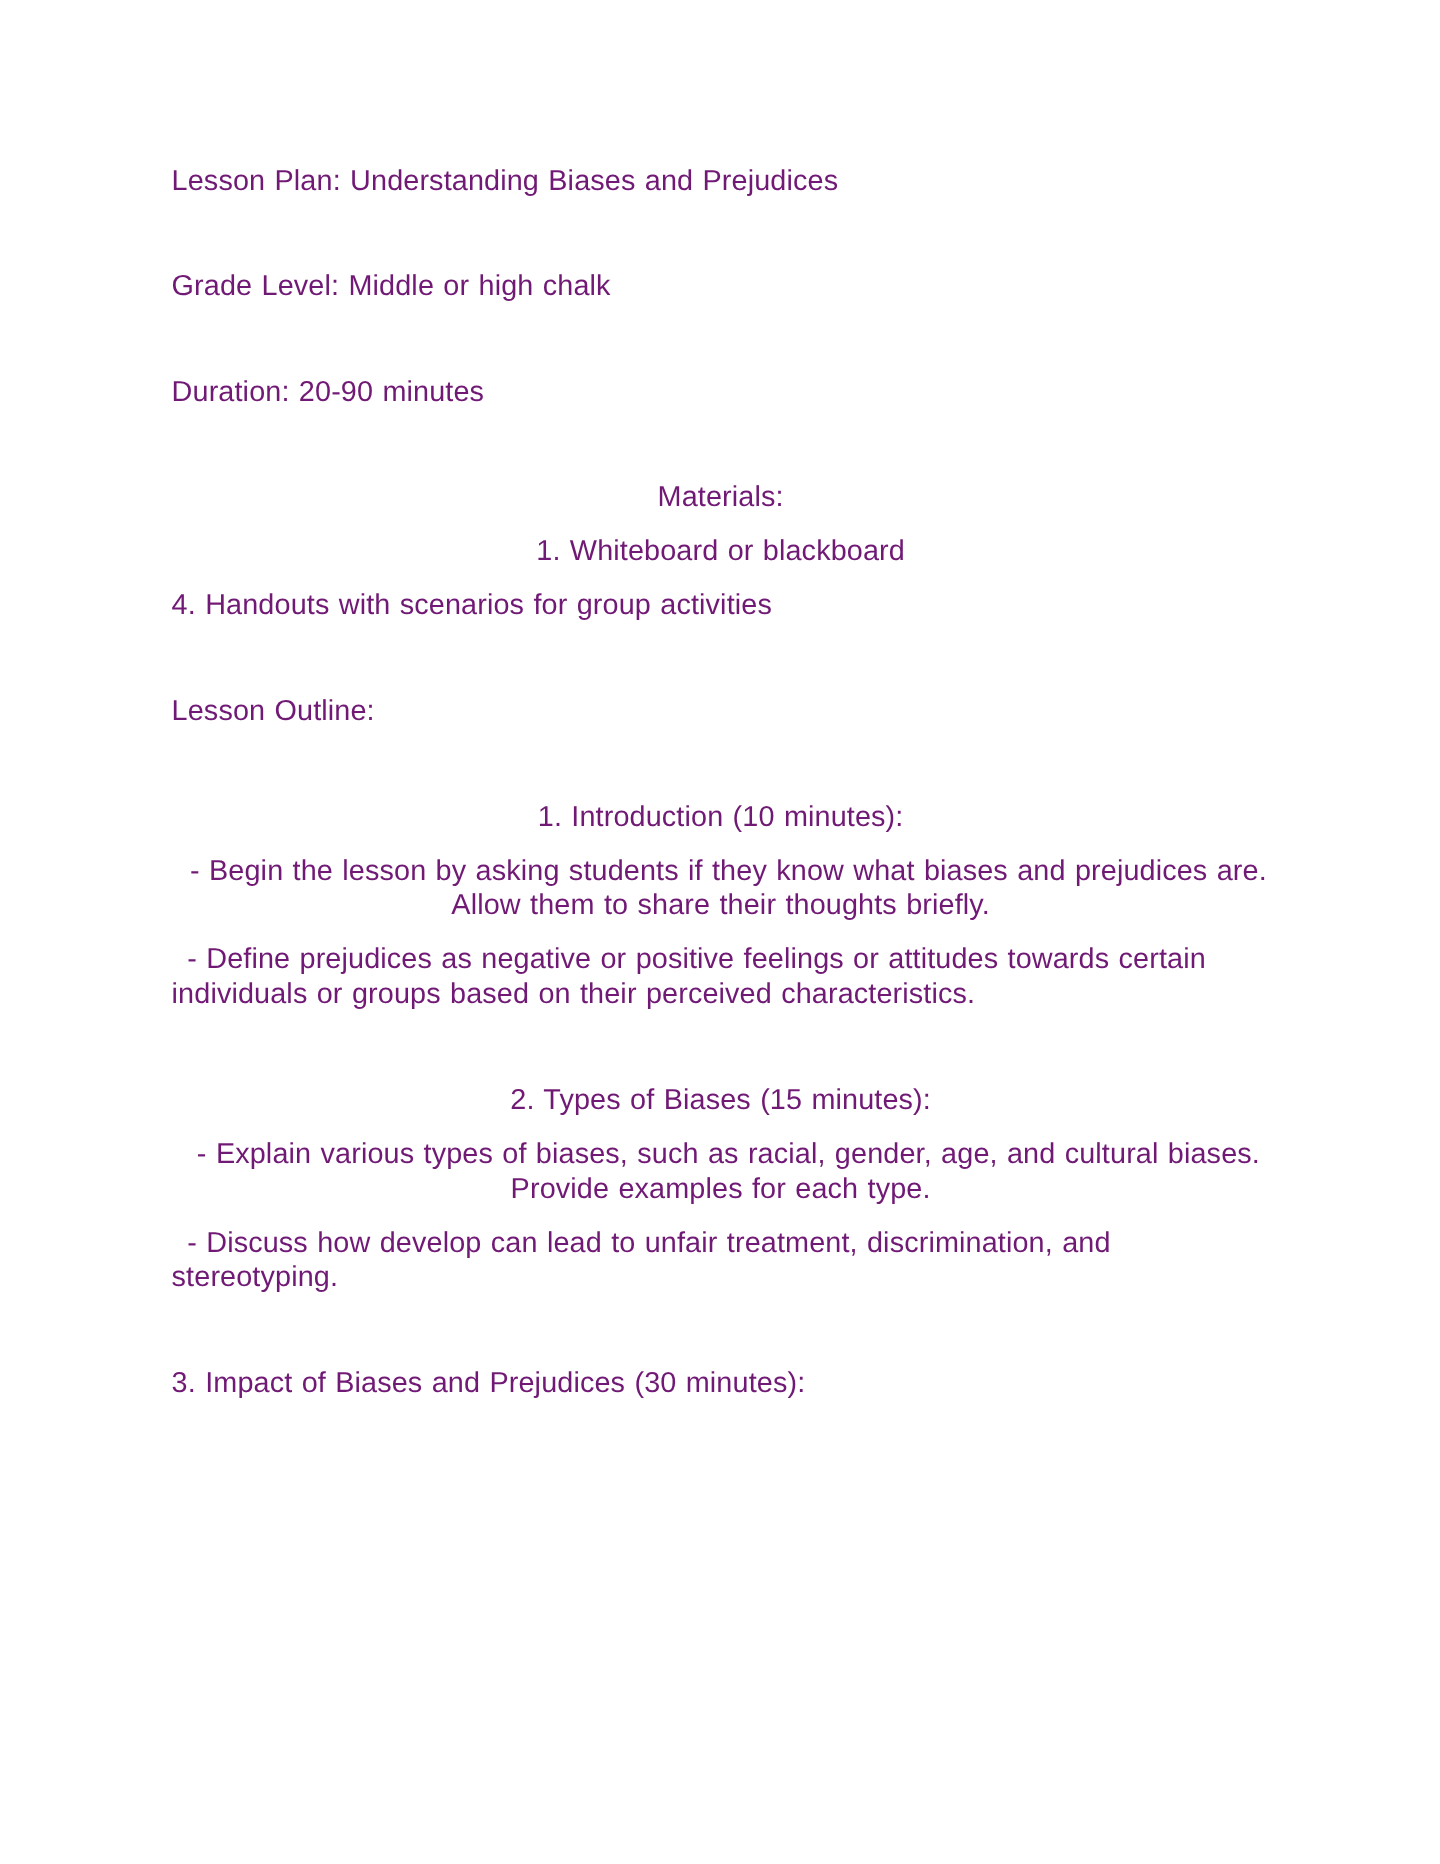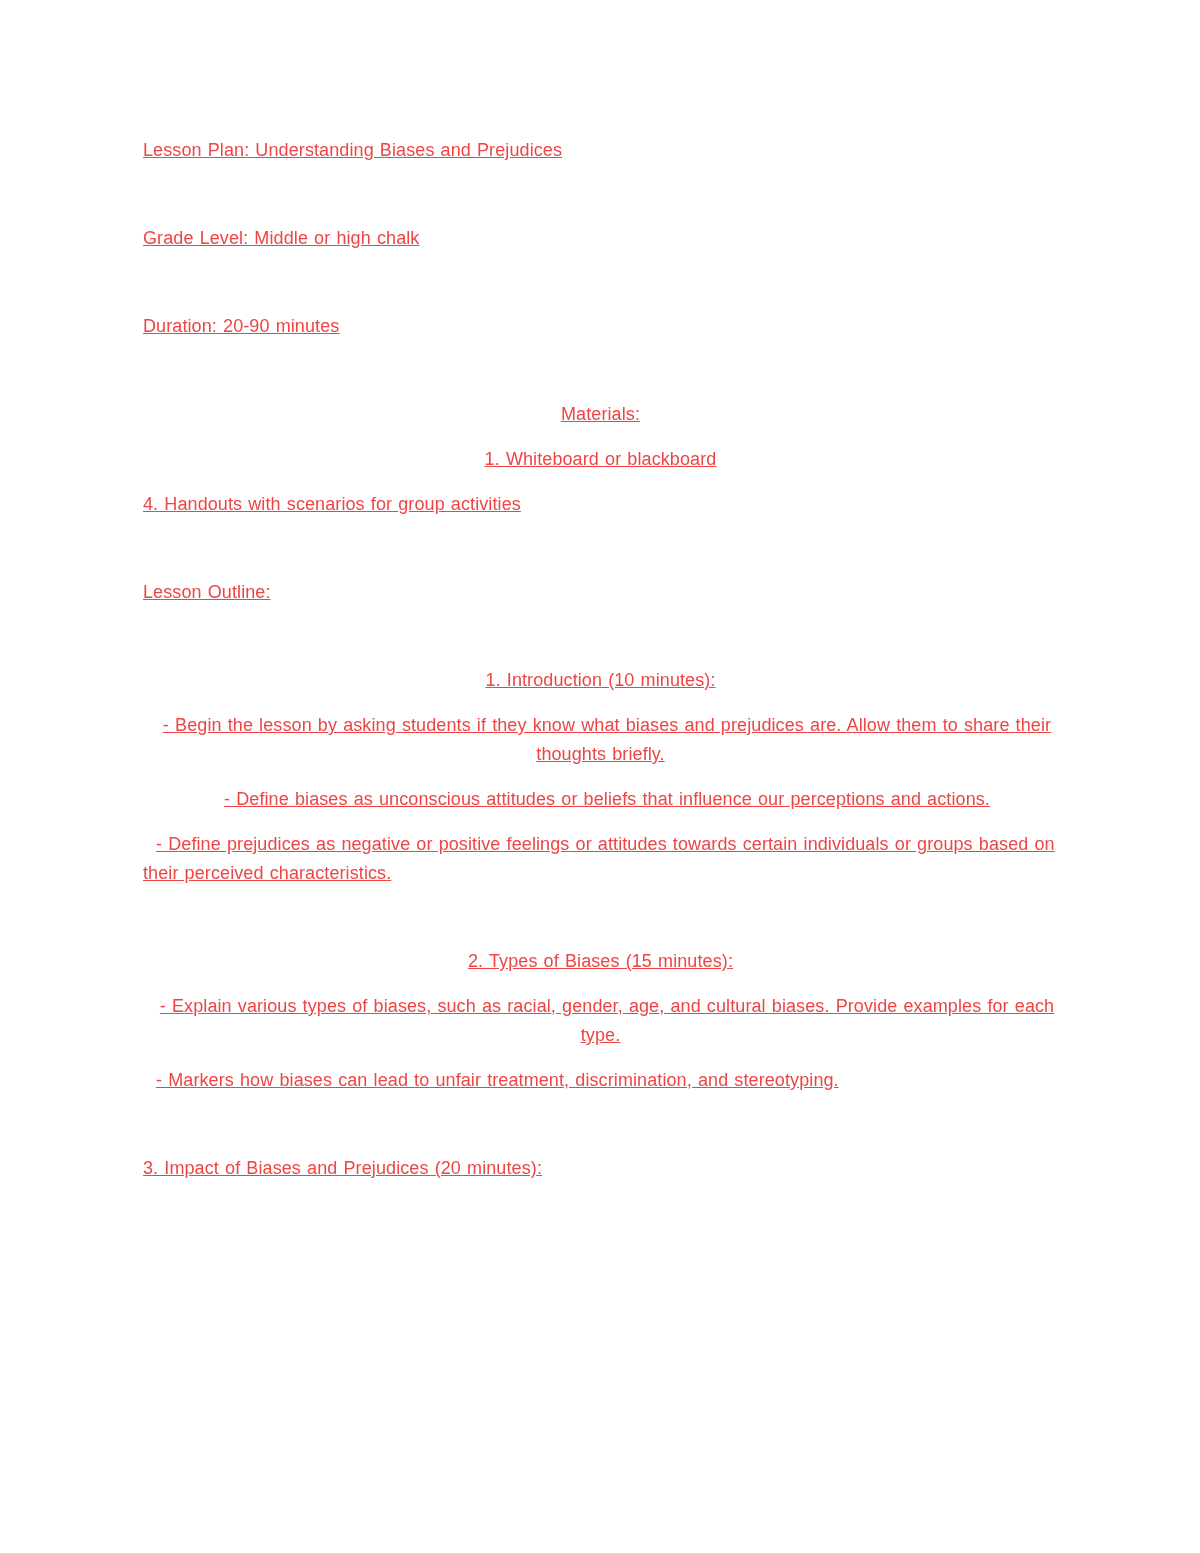--- a/index.html
+++ b/index.html
@@ -8,26 +8,25 @@
     font-family: "Liberation Sans", "DejaVu Sans", sans-serif;
   }
   .page {
     width: 1200px;
     min-height: 1553px;
     background: #ffffff;
     padding: 136px 142px 60px 143px;
     color: #1b1b1b;
   }
   .page p {
-    font-size: 18px;
+    font-size: 24px;
     line-height: 29px;
     letter-spacing: 0.1px;
     word-spacing: 1px;
-    color: #ef4444;
-    text-decoration: underline;
+    color: #701a75;
   }
   
   .gap-normal { margin-bottom: 16px; text-align: center; }
   .gap-large  { margin-bottom: 59px; }
   .gap-none   { margin-bottom: 0; }
   
   .bullet { text-indent: 13px; }
 </style>
 </head>
 <body>
@@ -48,25 +47,24 @@
 
 
   <p class="gap-large">4. Handouts with scenarios for group activities</p>
 
   <p class="gap-large">Lesson Outline:</p>
 
   <p class="gap-normal">1. Introduction (10 minutes):</p>
 
   <p class="gap-normal bullet">- Begin the lesson by asking students if they know what biases and prejudices are. Allow them to share their thoughts briefly.</p>
 
-  <p class="gap-normal bullet">- Define biases as unconscious attitudes or beliefs that influence our perceptions and actions.</p>
 
   <p class="gap-large bullet">- Define prejudices as negative or positive feelings or attitudes towards certain individuals or groups based on their perceived characteristics.</p>
 
   <p class="gap-normal">2. Types of Biases (15 minutes):</p>
 
   <p class="gap-normal bullet">- Explain various types of biases, such as racial, gender, age, and cultural biases. Provide examples for each type.</p>
 
-  <p class="gap-large bullet">- Markers how biases can lead to unfair treatment, discrimination, and stereotyping.</p>
+  <p class="gap-large bullet">- Discuss how develop can lead to unfair treatment, discrimination, and stereotyping.</p>
 
-  <p class="gap-none">3. Impact of Biases and Prejudices (20 minutes):</p>
+  <p class="gap-none">3. Impact of Biases and Prejudices (30 minutes):</p>
 
 </div>
 
 </body></html>

